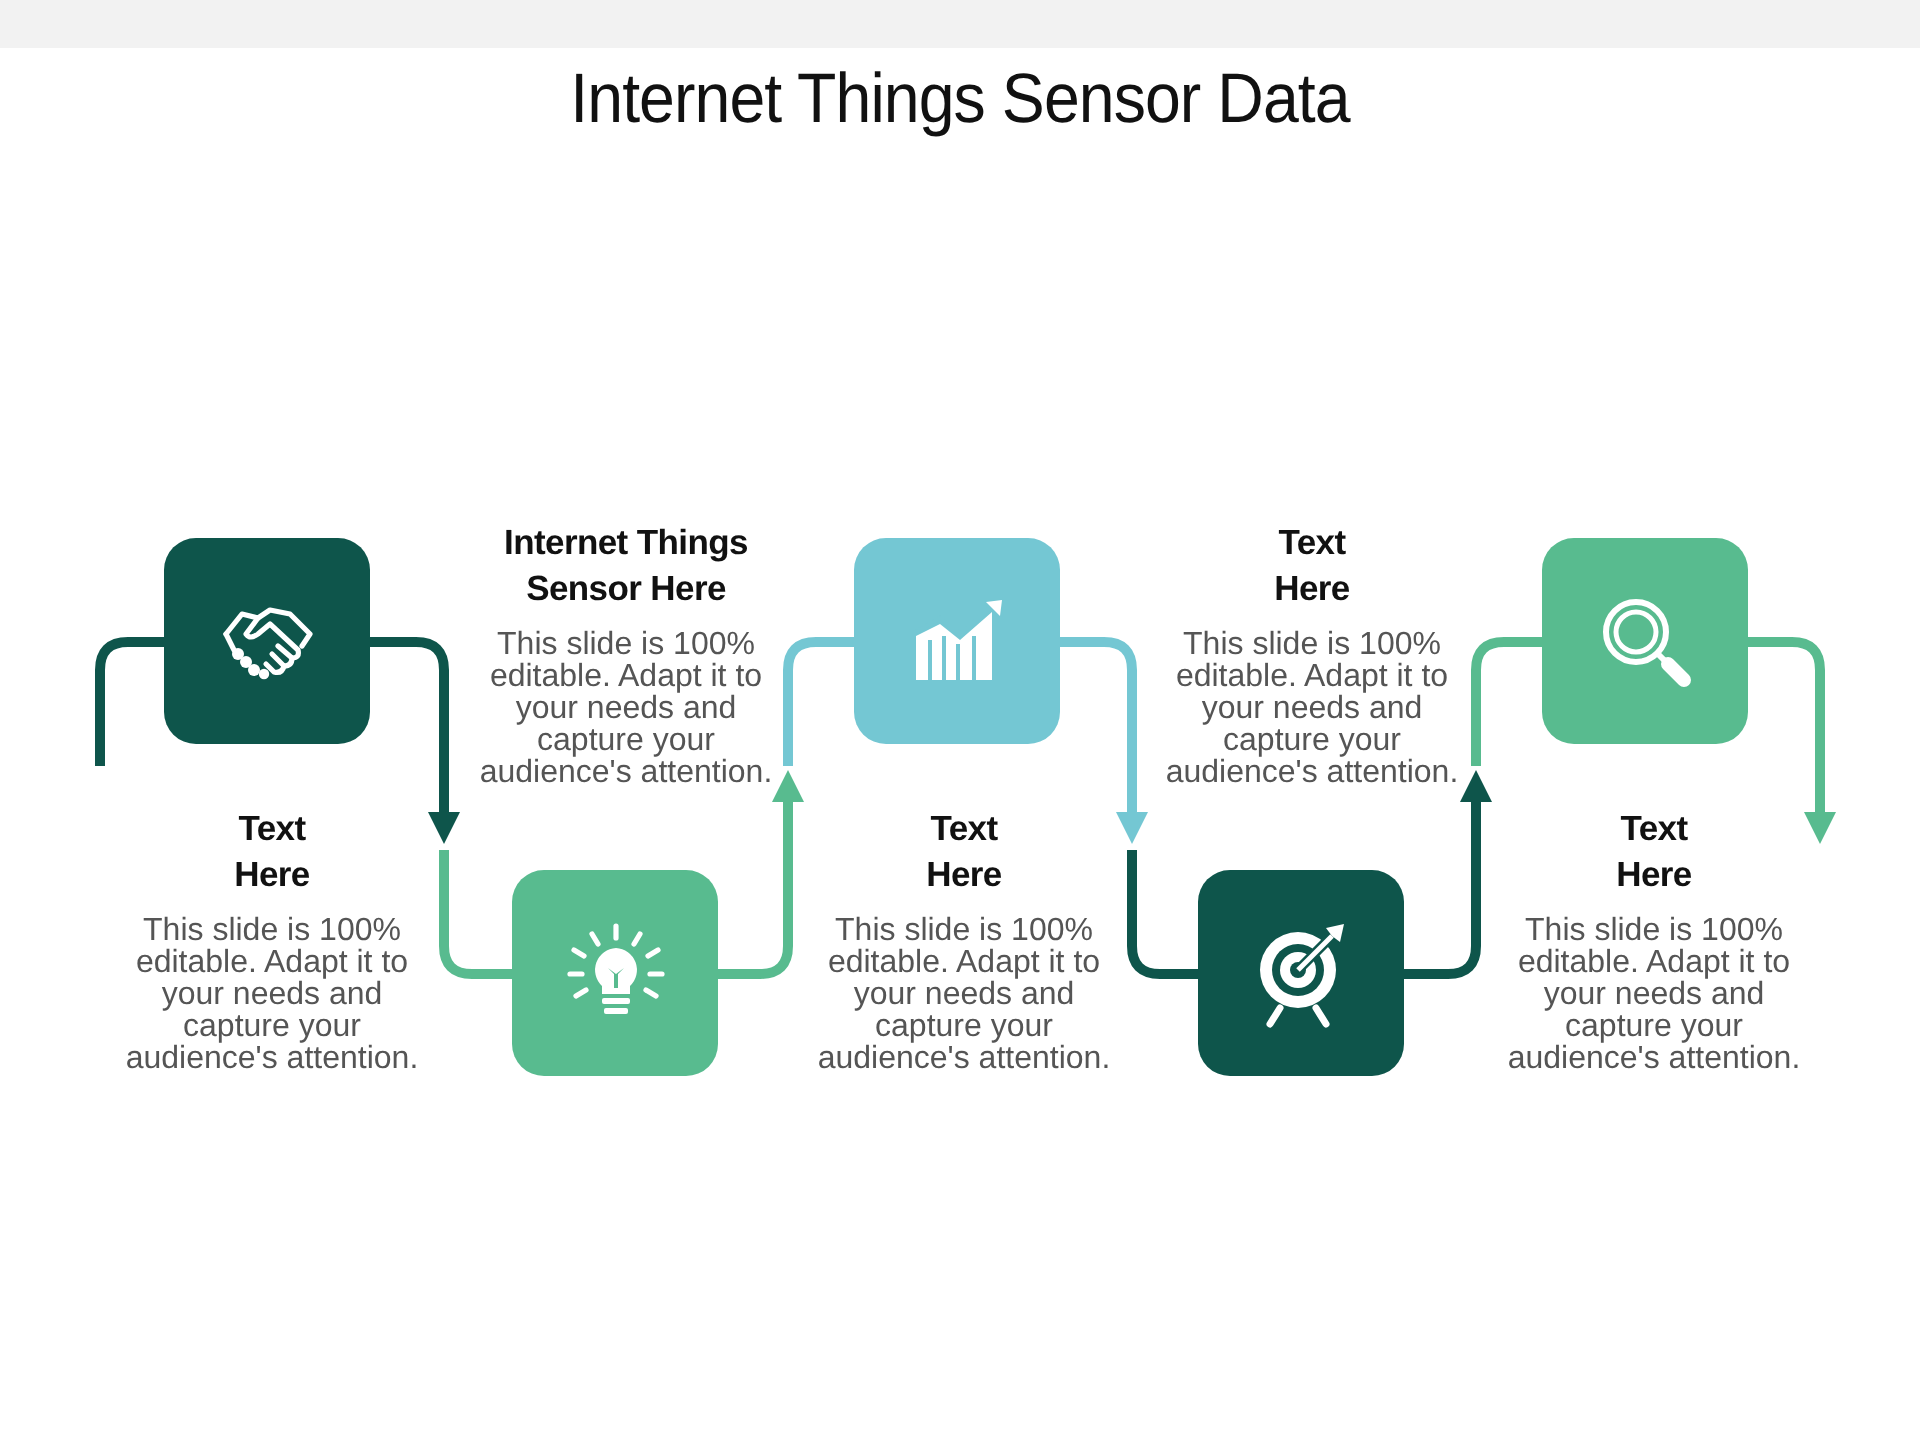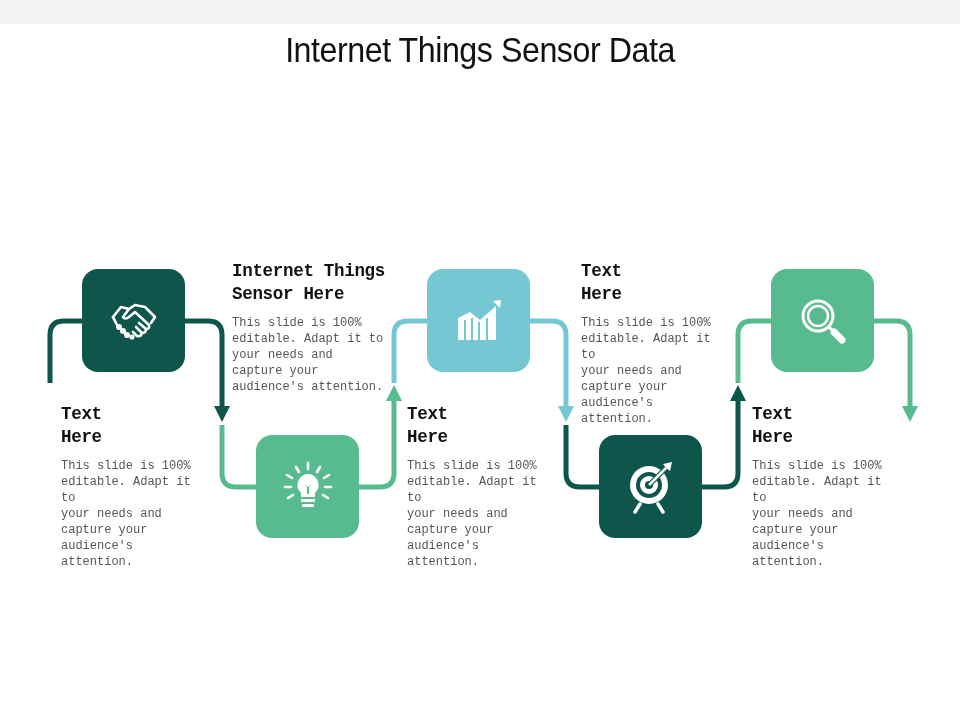--- a/index.html
+++ b/index.html
@@ -14,28 +14,28 @@
     font-size: 35px; color: #111; letter-spacing: -0.5px;
     transform: scaleX(0.92); transform-origin: center;
   }
   svg.flow { position: absolute; left: 0; top: 0; }
   .box {
     position: absolute; width: 103px; height: 103px; border-radius: 16px;
     display: flex; align-items: center; justify-content: center;
   }
   .box svg { display: block; }
   .text-block {
-    position: absolute; width: 150px;  font-family: Liberation Mono, monospace;
+    position: absolute; width: 150px; text-align: center;
   }
   .heading {
     font-weight: bold; font-size: 17.5px; line-height: 23px; color: #111;
     letter-spacing: -0.3px;
   }
   .desc {
-    margin-top: 9px; font-size: 12px; line-height: 16px; color: #555;
+    margin-top: 9px; font-size: 16px; line-height: 16px; color: #555;
   }
 </style>
 </head>
 <body>
 
 <div class="top-band"></div>
 <div class="title">Internet Things Sensor Data</div>
 
 <svg class="flow" width="960" height="720">
   <defs>

